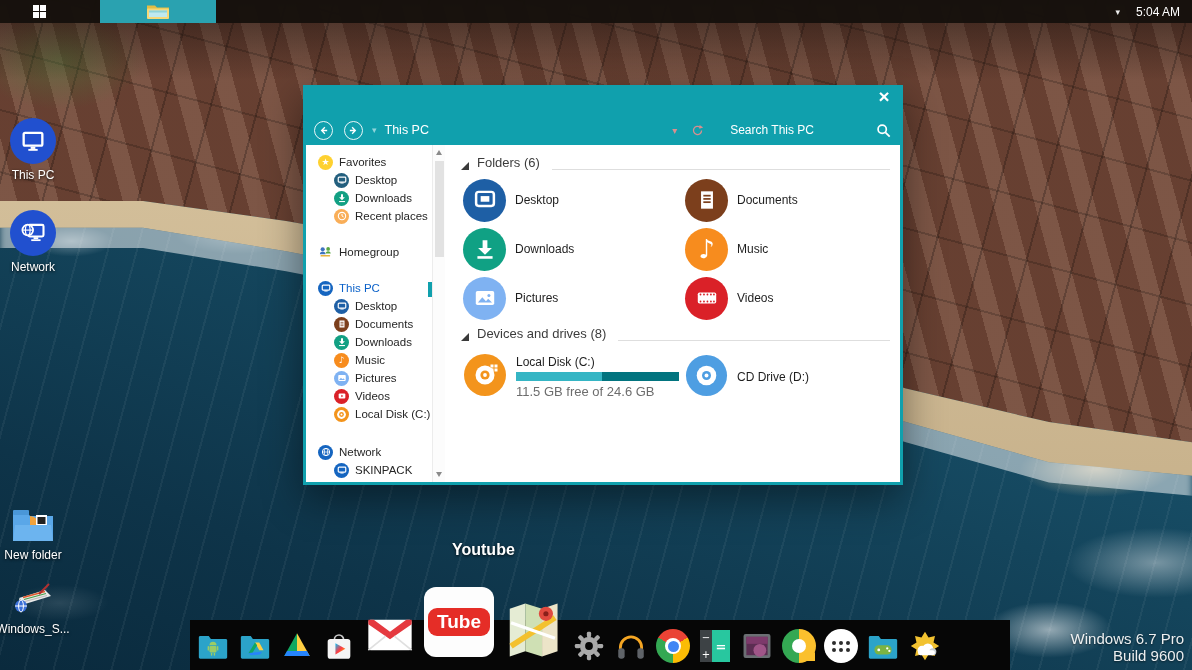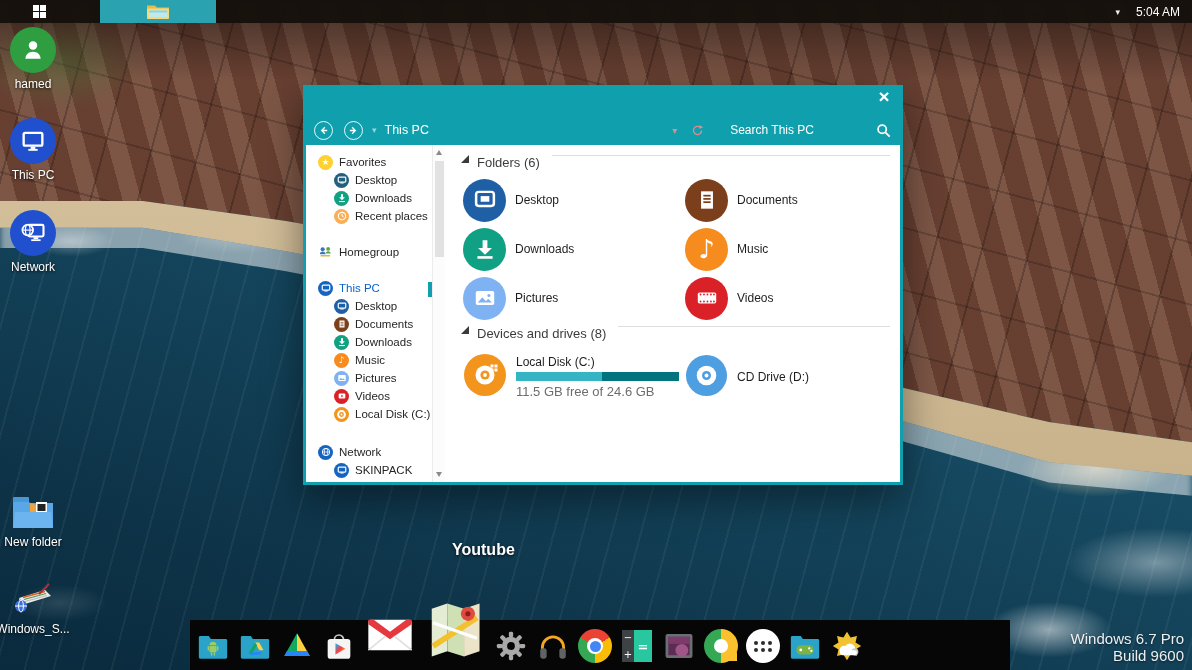--- a/index.html
+++ b/index.html
@@ -83,21 +83,21 @@
 
   
   .sscroll { width:13px; flex:none; background:#fcfcfc; border-left:1px solid #ececec; position:relative; }
   .sarrow { position:absolute; left:3px; width:0; height:0; border-left:3.5px solid transparent; border-right:3.5px solid transparent; }
   .sarrow.up { top:5px; border-bottom:5px solid #8a8a8a; }
   .sarrow.down { bottom:5px; border-top:5px solid #8a8a8a; }
   .sthumb { position:absolute; left:2px; top:16px; width:9px; height:96px; background:#e2e2e2; }
 
   
   .main { flex:1; padding:6px 10px 0 16px; overflow:hidden; }
-  .ghead { display:flex; align-items:flex-start; gap:8px; margin:4px 0 8px 0; }
+  .ghead { display:flex; align-items:flex-end; gap:8px; margin:4px 0 8px 0; }
   .gtri { width:8px; height:8px; background:#3a3a3a; clip-path:polygon(100% 0,100% 100%,0 100%); flex:none; }
   .gtitle { font-size:13px; color:#3c3c3c; white-space:nowrap; }
   .gline { flex:1; height:1px; background:#dedede; margin-left:4px; }
   .tiles { display:grid; grid-template-columns:222px 222px; row-gap:5px; padding-left:2px; margin-bottom:6px; }
   .tile { display:flex; align-items:center; gap:9px; height:44px; }
   .tile-ic { width:43px; height:43px; border-radius:50%; flex:none; display:flex; align-items:center; justify-content:center;
              color:#fff; font-family:"DejaVu Sans", sans-serif; }
   .tlabel { font-size:12px; color:#1e1e1e; }
   .drives { display:grid; grid-template-columns:222px 222px; padding-left:2px; margin-top:10px; }
   .drive-info { display:flex; flex-direction:column; gap:3px; }
@@ -167,29 +167,20 @@
         <rect x="3" y="7.5" width="18" height="6.5" fill="#bfe9ef"></rect>
         <rect x="3" y="7.5" width="18" height="2" fill="#8fd4da"></rect>
       </svg>
     </div>
     <div class="tb-right">
       <span class="tb-chev">▾</span>
       <span>5:04 AM</span>
     </div>
   </div>
 
-  <div class="dicon" style="top:27px">
-    <div class="dc" style="background:#2f9e41">
-      <svg width="28" height="28" viewBox="0 0 24 24" fill="#fff">
-          <circle cx="12" cy="8.2" r="3.6"></circle>
-          <path d="M5.5 19.5c0-3.6 2.9-6 6.5-6s6.5 2.4 6.5 6z"></path>
-        </svg>
-    </div>
-    <div class="dlabel">hamed</div>
-  </div>
 
   <div class="dicon" style="top:118px">
     <div class="dc" style="background:#2150cf">
       <svg width="28" height="28" viewBox="0 0 24 24">
           <rect x="4" y="5" width="16" height="11" rx="1.2" fill="none" stroke="#fff" stroke-width="2"></rect>
           <rect x="10" y="16.8" width="4" height="2" fill="#fff"></rect>
           <rect x="8" y="18.8" width="8" height="1.6" fill="#fff"></rect>
         </svg>
     </div>
     <div class="dlabel">This PC</div>
@@ -204,21 +195,21 @@
           <circle cx="7.5" cy="9.5" r="4.6" fill="#2150cf" stroke="#fff" stroke-width="1.5"></circle>
           <ellipse cx="7.5" cy="9.5" rx="2" ry="4.6" fill="none" stroke="#fff" stroke-width="1"></ellipse>
           <line x1="2.9" y1="9.5" x2="12.1" y2="9.5" stroke="#fff" stroke-width="1"></line>
         </svg>
     </div>
     <div class="dlabel">Network</div>
   </div>
 
 
 
-  <div class="dicon" style="top:493px">
+  <div class="dicon" style="top:506px">
     <svg width="46" height="38" viewBox="0 0 46 38">
       <path d="M3 6h14l3 4h23v25H3z" fill="#5aa7e8"></path>
       <rect x="3" y="4" width="16" height="5" rx="1" fill="#4a97d8"></rect>
       <path d="M20 10a9 9 0 0 1 0 18z" fill="#f0a23c"></path>
       <rect x="26" y="9" width="11" height="24" fill="#fff"></rect>
       <rect x="27.5" y="11" width="8" height="7" fill="#222"></rect>
       <rect x="27.5" y="20" width="8" height="1.6" fill="#999"></rect>
       <rect x="27.5" y="23" width="8" height="1.6" fill="#999"></rect>
       <path d="M3 35h40l-2-16H5z" fill="#6cb4ef"></path>
     </svg>
@@ -596,20 +587,25 @@
     </div>
 
     <div class="dk s52">
       <svg viewBox="0 0 48 48">
           <rect x="4" y="10" width="40" height="28" rx="2" fill="#fff"></rect>
           <path d="M4 14v-4h5l15 11L39 10h5v4L24 28z" fill="#e5393f"></path>
           <path d="M4 38l16-13M44 38 28 25" stroke="#e0e0e0" stroke-width="1.6"></path>
         </svg>
     </div>
 
+    <div class="dk s70">
+      <div class="yt-tile">
+        <div class="yt-badge">Tube</div>
+      </div>
+    </div>
 
     <div class="dk s62">
       <svg viewBox="0 0 48 48">
           <polygon points="6,9 18,5 18,42 6,46" fill="#e5ecd4"></polygon>
           <polygon points="18,5 31,9 31,46 18,42" fill="#cfe0b4"></polygon>
           <polygon points="31,9 43,5 43,42 31,46" fill="#ece4c8"></polygon>
           <path d="M7 38 L41 16" stroke="#f3c12e" stroke-width="4.5"></path>
           <path d="M7 20 L41 32" stroke="#fff" stroke-width="2.5"></path>
           <circle cx="34" cy="13" r="5.5" fill="#e04a3f"></circle>
           <circle cx="34" cy="13" r="2" fill="#8a1f1a"></circle>

